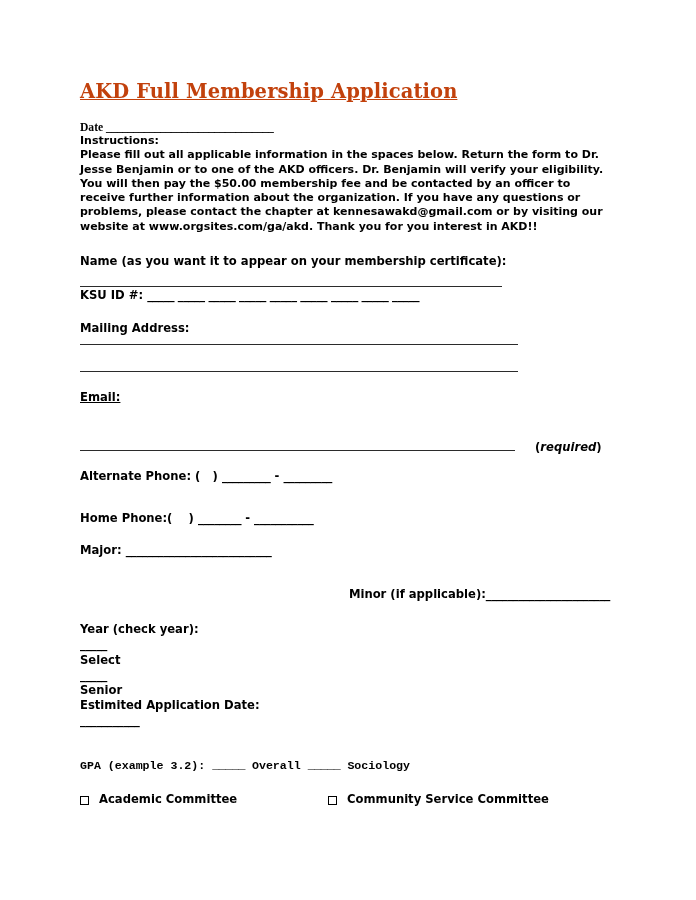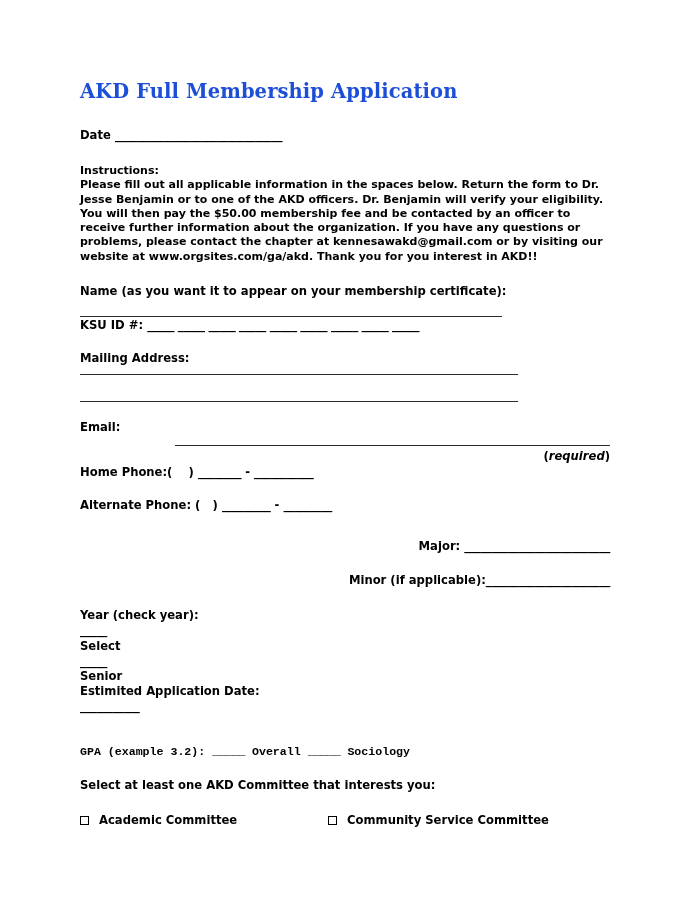--- a/index.html
+++ b/index.html
@@ -27,44 +27,45 @@
     left: 80px;
     top: 80px;
     width: 530px;
   }
 
   
   .doc-title {
     font-family: "DejaVu Serif", "Liberation Serif", serif;
     font-weight: bold;
     font-size: 19.5px;
-    color: #1d4ed8;
+    color: #c2410c;
     letter-spacing: 0.1px;
-    margin: 0 0 27px 0;
+    margin: 0 0 19px 0;
     line-height: 1.2;
+    text-decoration: underline;
   }
 
   
   .b {
     font-weight: bold;
     font-size: 11.6px;
     line-height: 1.0;
     color: #000;
   }
 
   .row {
     font-weight: bold;
     font-size: 11.6px;
     line-height: 1.0;
     white-space: nowrap;
   }
 
   
   .date-row {
-    margin-bottom: 22px;
+    font-family: Liberation Serif, serif;
   }
   .blank-u {
     font-weight: bold;
     letter-spacing: -0.4px;
   }
 
   
   .instructions {
     font-weight: bold;
     font-size: 11px;
@@ -89,42 +90,41 @@
     font-size: 11.6px;
     line-height: 1.0;
     margin-bottom: 20px;
   }
 
   .ksu-row { margin-bottom: 22px; }
 
   .addr-label { margin-bottom: 9px; }
   .addr-gap { height: 26px; }
 
-  .email-label { margin-bottom: 12px; }
+  .email-label { margin-bottom: 36px; text-decoration: underline; }
   .email-line {
     display: flex;
     align-items: flex-end;
-    gap: 2px;
-    margin-bottom: 7px;
-    flex-direction: column;
+    gap: 20px;
+    margin-bottom: 20px;
   }
   .email-rule { width: 435px; }
   .req {
     font-weight: bold;
     font-size: 11.6px;
     line-height: 1;
     position: relative;
     top: 3px;
   }
   .req i { font-style: italic; }
 
   .phone-row { margin-bottom: 21px; }
   .phone-row.alt { margin-bottom: 30px; }
 
-  .major-row { margin-bottom: 22px; text-align: right; }
+  .major-row { margin-bottom: 32px; }
   .minor-row { margin-bottom: 22px; text-align: right; }
 
   .year-block {
     font-weight: bold;
     font-size: 11.6px;
     line-height: 1.30;
     margin-bottom: 32px;
     white-space: nowrap;
   }
   .year-block span { display: block; }
@@ -188,34 +188,34 @@
     <div class="rule rule-addr"></div>
 
     <div class="b email-label" style="margin-top:20px;">Email:</div>
     <div class="email-line">
       <div class="rule email-rule"></div>
       <div class="req">
         <span>(</span><i>required</i><span>)</span>
       </div>
     </div>
 
+    <div class="row phone-row alt">
+      <span>Alternate Phone: (</span>
+      <span>&nbsp;&nbsp;</span><span>)</span>
+      <span class="blank-u">_________</span>
+      <span>-</span>
+      <span class="blank-u">_________</span>
+    </div>
+
     <div class="row phone-row">
       <span>Home Phone:(</span>
       <span>&nbsp;&nbsp;&nbsp;</span><span>)</span>
       <span class="blank-u">________</span>
       <span>-</span>
       <span class="blank-u">___________</span>
-    </div>
-
-    <div class="row phone-row alt">
-      <span>Alternate Phone: (</span>
-      <span>&nbsp;&nbsp;</span><span>)</span>
-      <span class="blank-u">_________</span>
-      <span>-</span>
-      <span class="blank-u">_________</span>
     </div>
 
     <div class="row major-row">
       <span>Major:</span>
       <span class="blank-u">___________________________</span>
     </div>
 
     <div class="row minor-row">
       <span>Minor (if applicable):</span><span class="blank-u">_______________________</span>
     </div>
@@ -235,21 +235,20 @@
     </div>
 
     <div class="row gpa-row">
       <span>GPA (example 3.2):</span>
       <span class="blank-u">_____</span>
       <span>Overall</span>
       <span class="blank-u">_____</span>
       <span>Sociology</span>
     </div>
 
-    <div class="b select-label">Select at least one AKD Committee that interests you:</div>
 
     <div class="committee-grid">
       <div class="cb-item">
         <span class="cb-box"></span>
         <span>Academic Committee</span>
       </div>
       <div class="cb-item">
         <span class="cb-box"></span>
         <span>Community Service Committee</span>
       </div>

